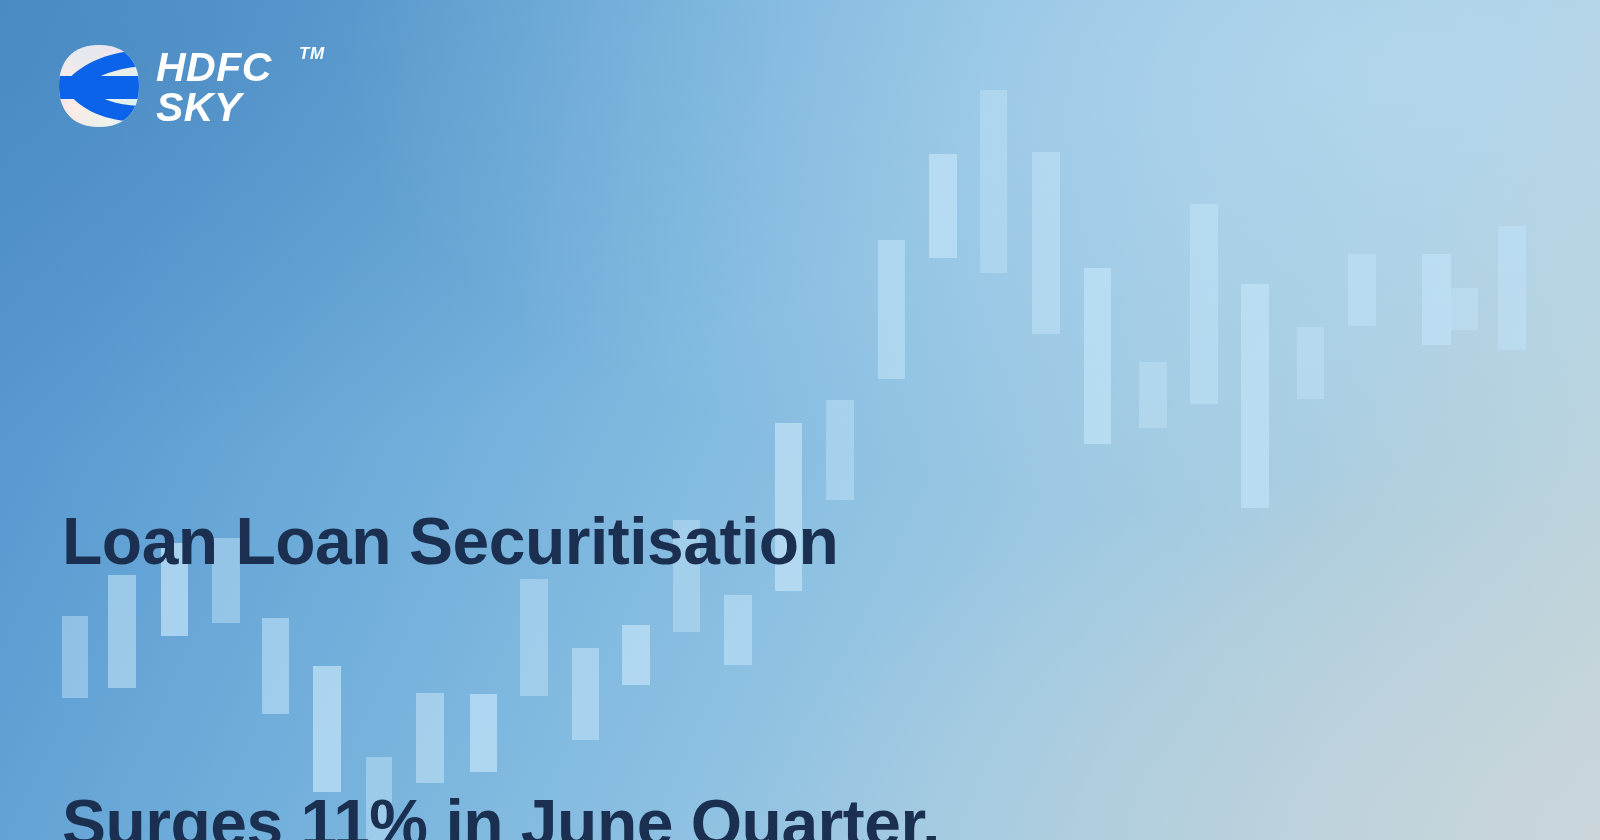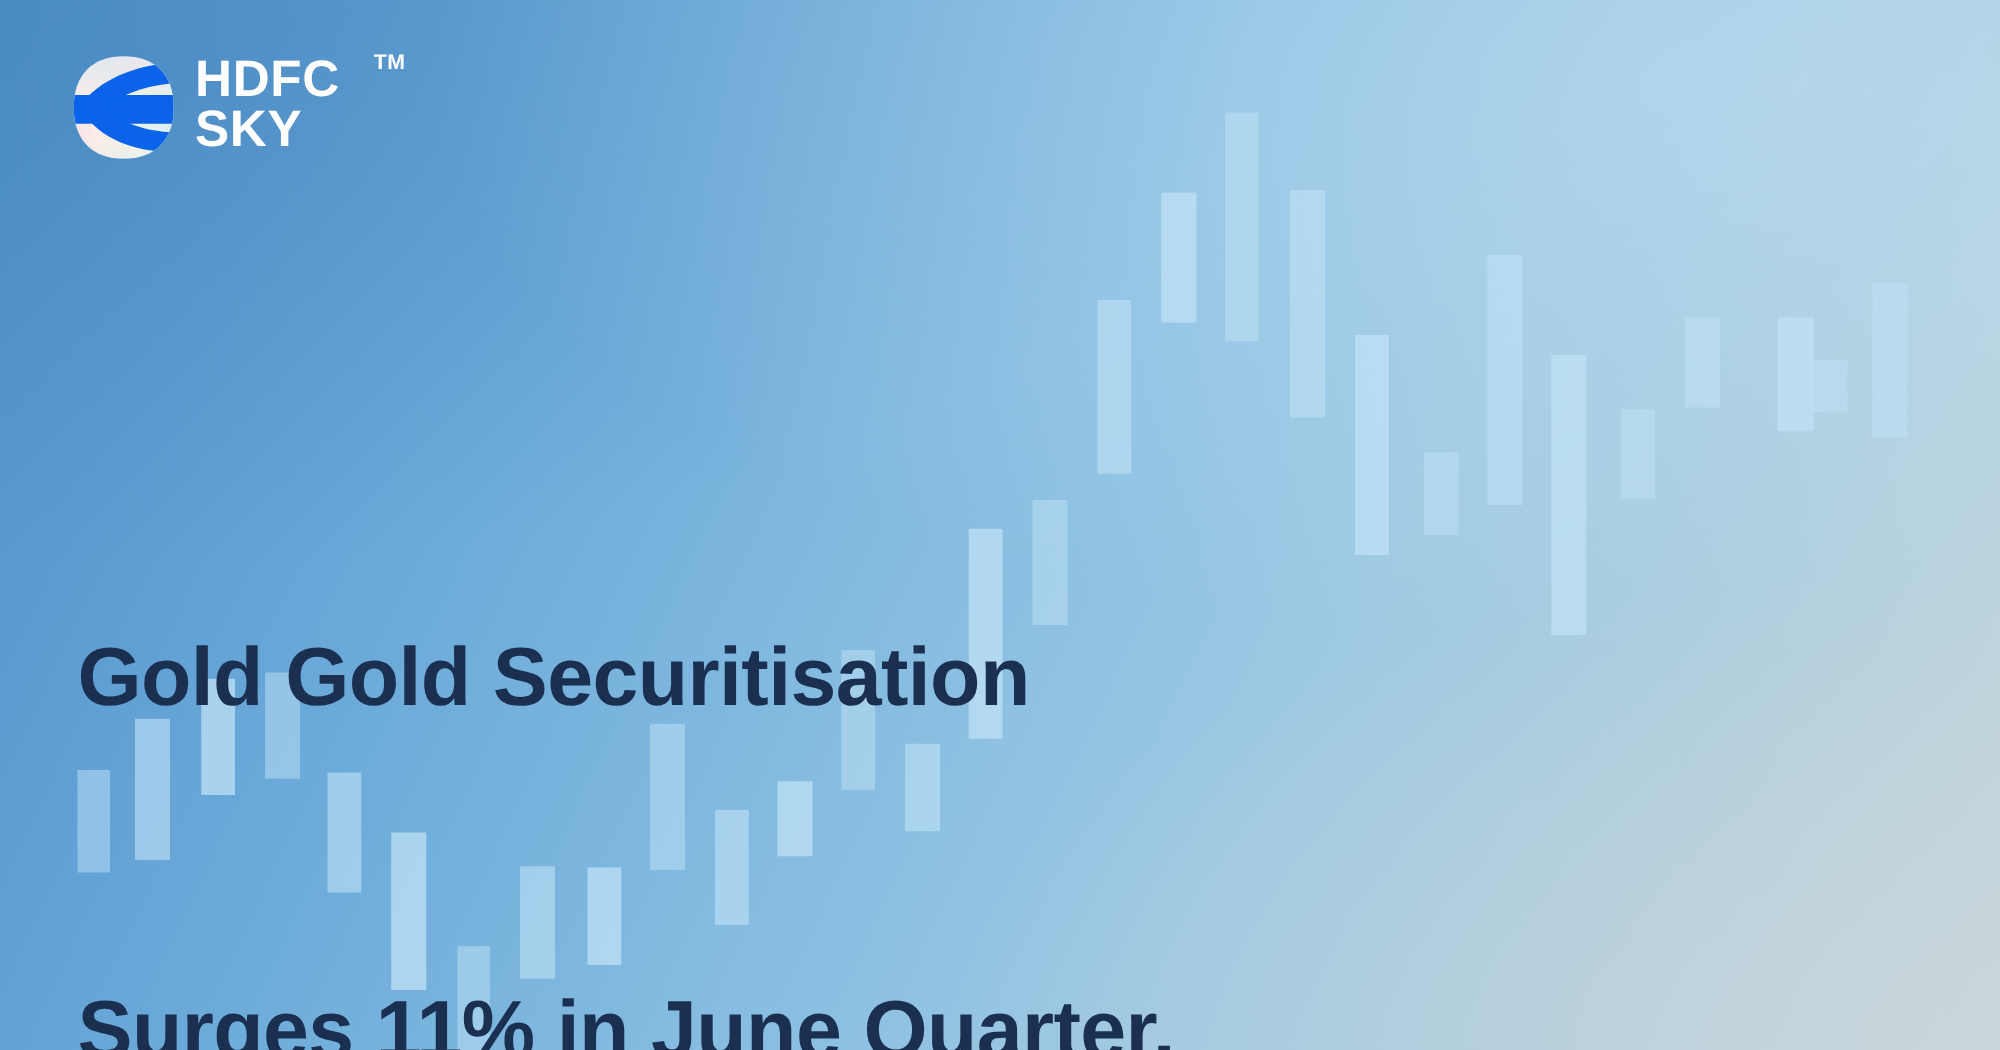--- a/index.html
+++ b/index.html
@@ -52,22 +52,23 @@
     background: #bfe1f5;
     opacity: 0.62;
   }
 
   
   .logo {
     position: absolute;
     left: 58px;
     top: 44px;
     display: flex;
-    align-items: flex-start;
+    align-items: flex-end;
     gap: 16px;
+    font-style: italic;
   }
   .logo-mark {
     position: relative;
     width: 82px;
     height: 84px;
     flex: 0 0 auto;
   }
   .logo-mark svg { display: block; width: 82px; height: 84px; }
 
   .logo-wordmark {
@@ -188,18 +189,18 @@
     </div>
 
     <div class="logo-wordmark">
       <span class="wm-line">HDFC</span>
       <span class="wm-line">SKY</span>
       <span class="logo-tm">TM</span>
     </div>
   </div>
 
   <h1 class="headline">
-    <span class="hl-line">Gold Gold Securitisation</span>
+    <span class="hl-line">Loan Loan Securitisation</span>
     <span class="hl-line">Surges 11% in June Quarter,</span>
     
   </h1>
 
 </div>
 
 </body></html>

